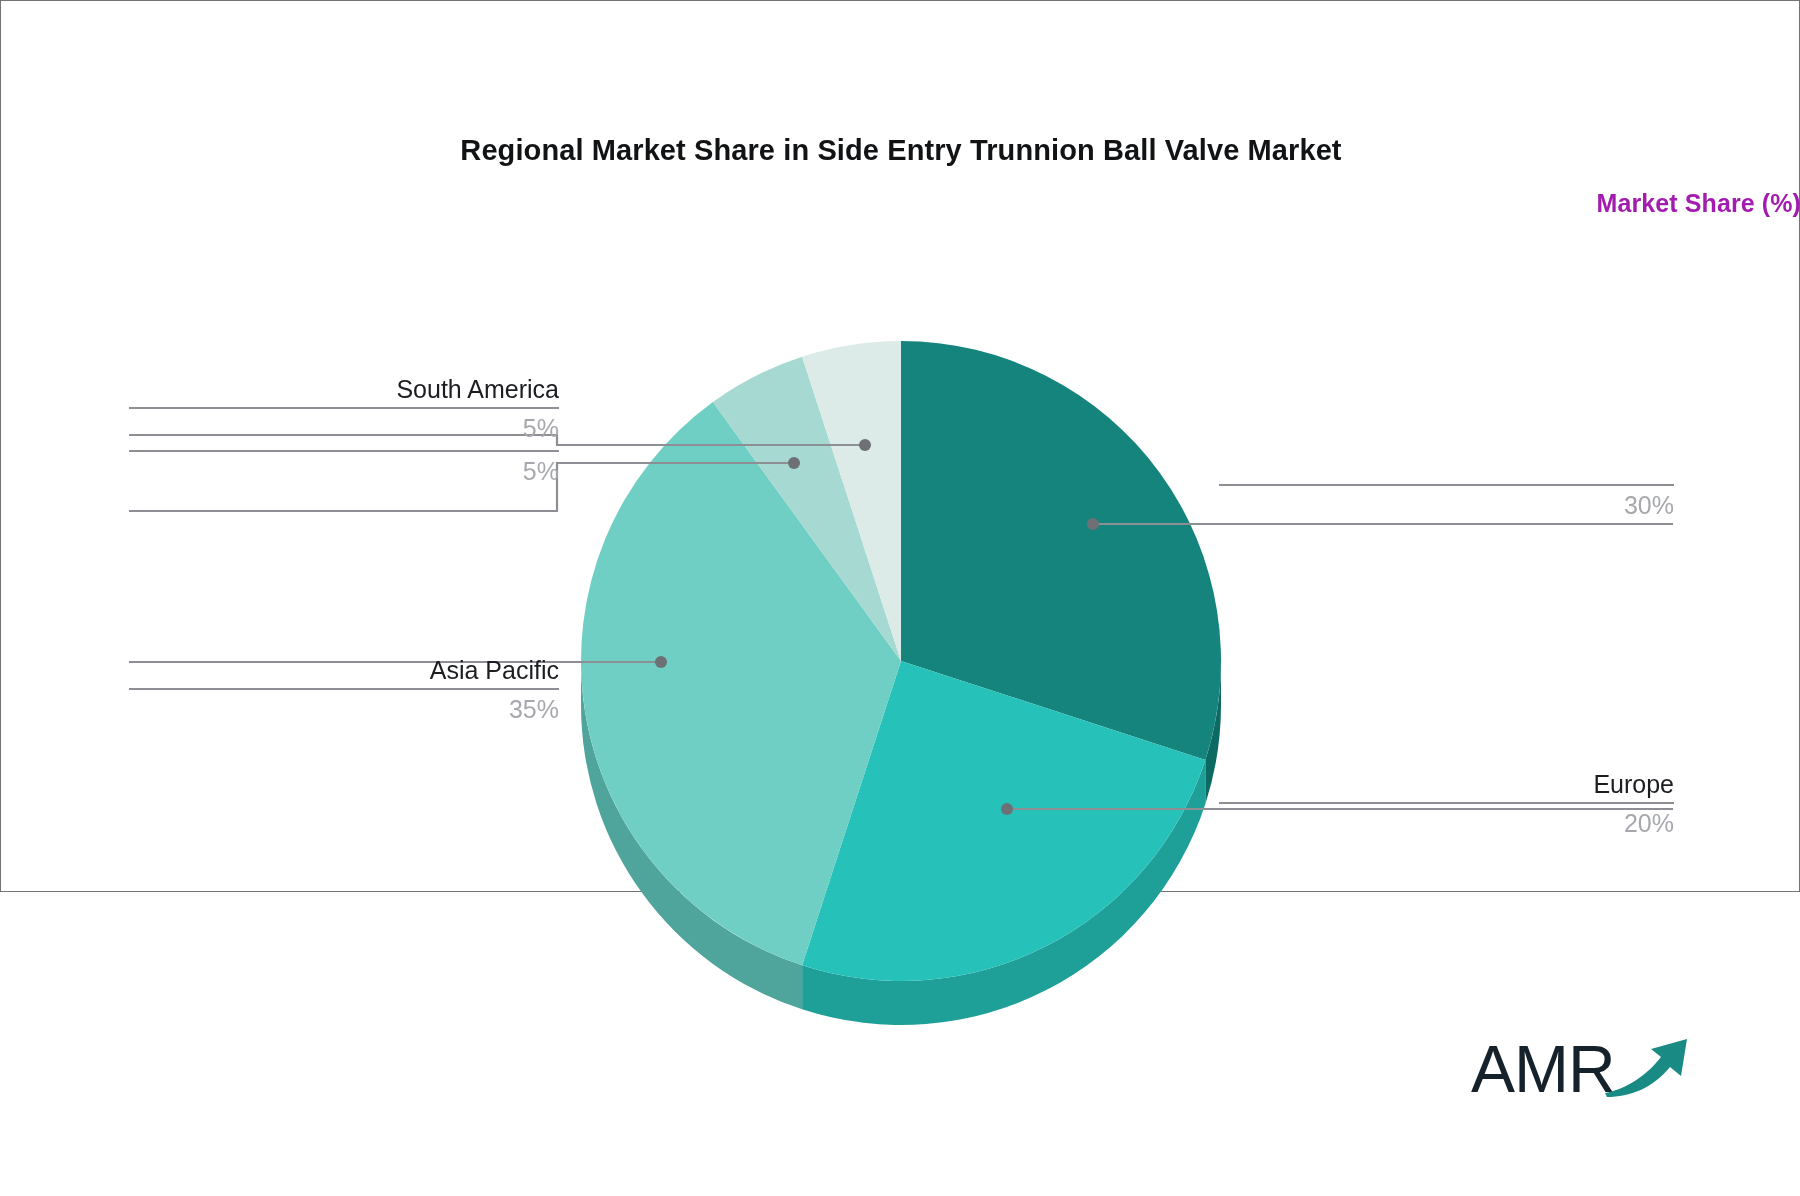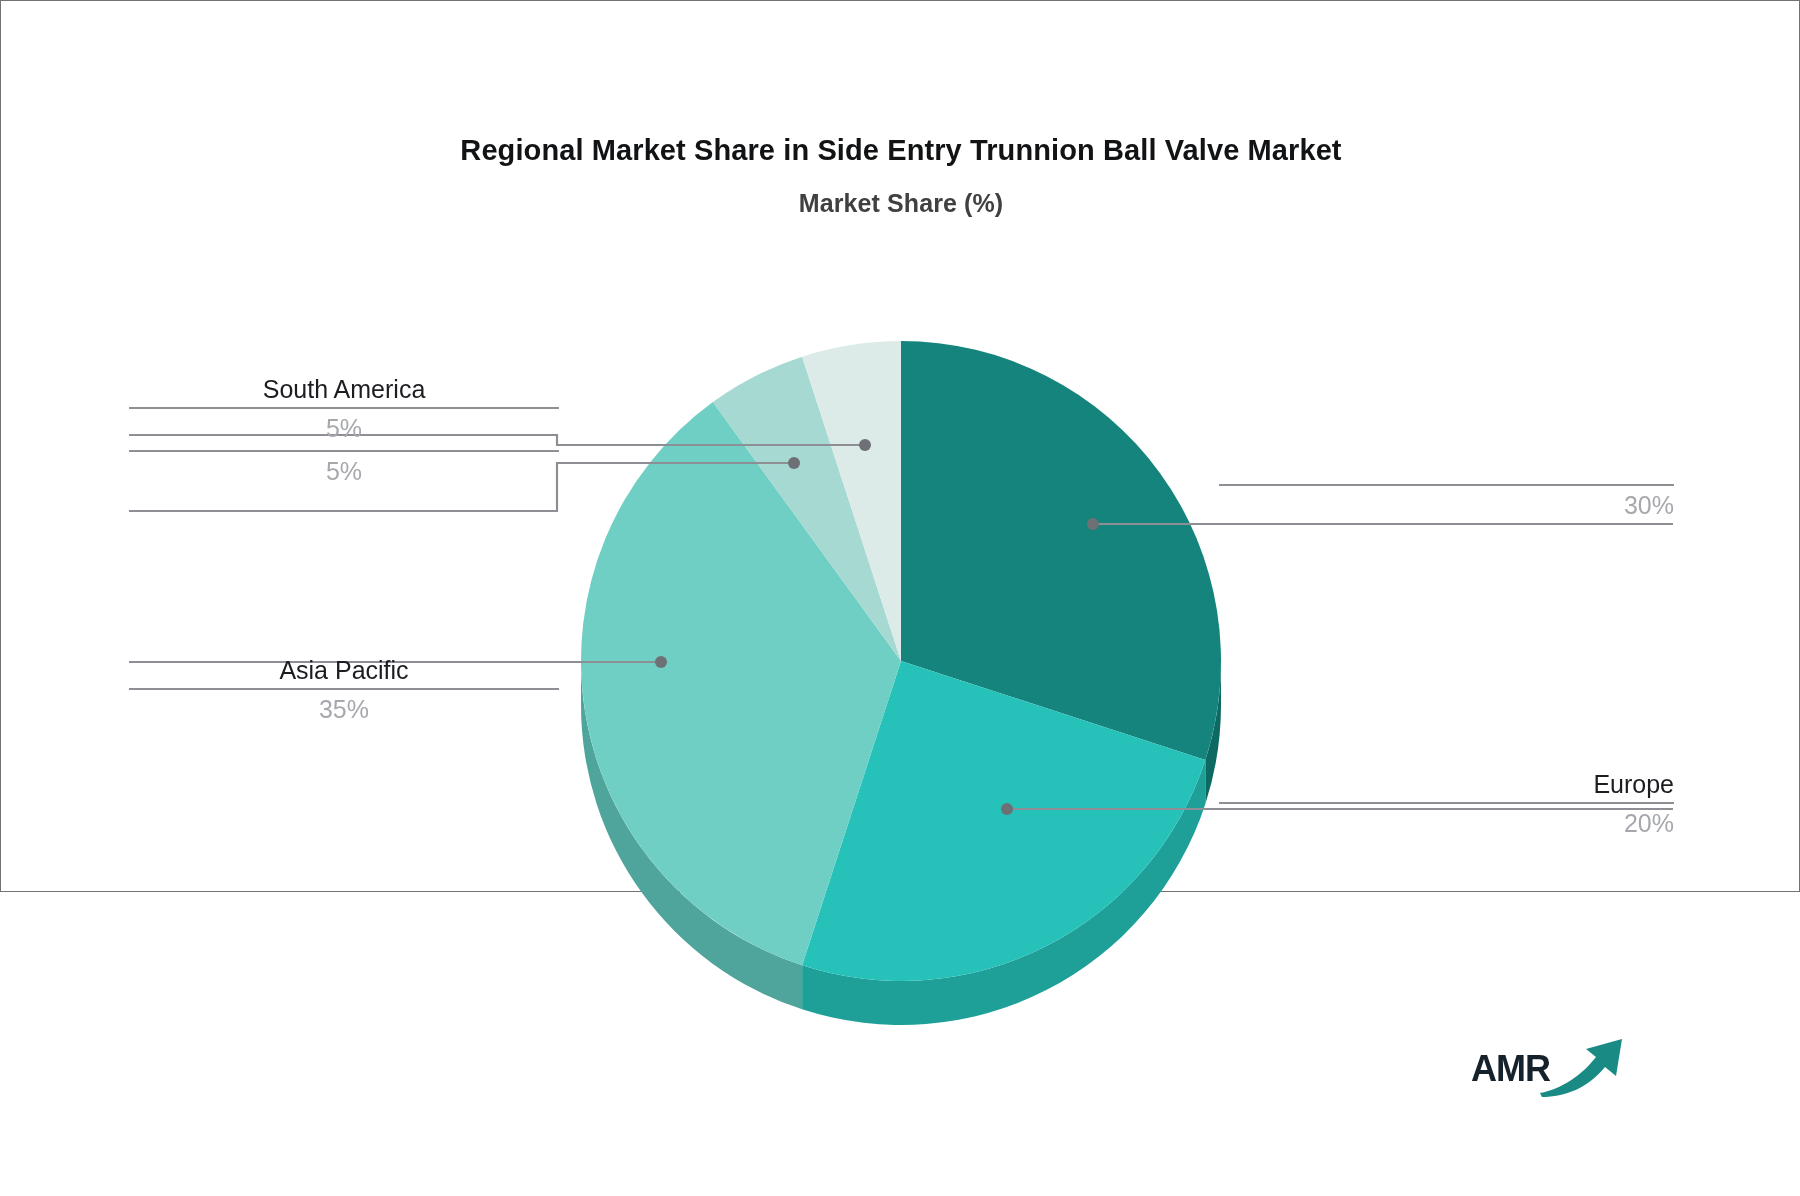--- a/index.html
+++ b/index.html
@@ -20,22 +20,22 @@
   
   #title{
     position:absolute;left:0;top:133px;width:1800px;
     text-align:center;
     font-size:29px;font-weight:bold;color:#111315;
     letter-spacing:.1px;
     white-space:nowrap;
   }
   #subtitle{
     position:absolute;left:0;top:188px;width:1800px;
-    text-align:center;
-    font-size:25px;font-weight:bold;color:#404040;
+    text-align:right;
+    font-size:25px;font-weight:bold;color:#a21caf;
     letter-spacing:.1px;
     white-space:nowrap;
   }
 
   
   #pie-svg{
     position:absolute;left:0;top:0;width:1800px;height:1196px;
     pointer-events:none;
   }
 
@@ -45,36 +45,36 @@
     font-size:25px;color:#1b1d21;white-space:nowrap;
     line-height:30px;padding-bottom:3px;
   }
   .callout .cl-rule{
     height:2px;background:#8d8f94;width:100%;
   }
   .callout .cl-val{
     font-size:25px;color:#a6a8ad;white-space:nowrap;
     line-height:30px;padding-top:4px;
   }
-  .callout.left .cl-name,.callout.left .cl-val{text-align:center;}
+  .callout.left .cl-name,.callout.left .cl-val{text-align:right;}
   .callout.right .cl-name,.callout.right .cl-val{text-align:right;}
 
   #cl-south-america{left:128px;top:373px;width:430px;}
   #cl-middle-east{left:128px;top:449px;width:430px;}
   #cl-asia-pacific{left:128px;top:654px;width:430px;}
   #cl-north-america{left:1218px;top:483px;width:455px;}
   #cl-europe{left:1218px;top:768px;width:455px;}
 
   
   #amr-logo{
     position:absolute;left:1470px;top:1030px;
     display:flex;align-items:flex-end;
   }
   #amr-logo .amr-text{
-    font-size:36px;font-weight:bold;color:#15212b;
+    font-size:66px;font-weight:normal;color:#15212b;
     letter-spacing:-1px;line-height:56px;
   }
   #amr-logo .amr-arrow{
     margin-left:-14px;margin-bottom:-4px;
   }
 </style>
 </head>
 <body>
 
 <div id="canvas">

